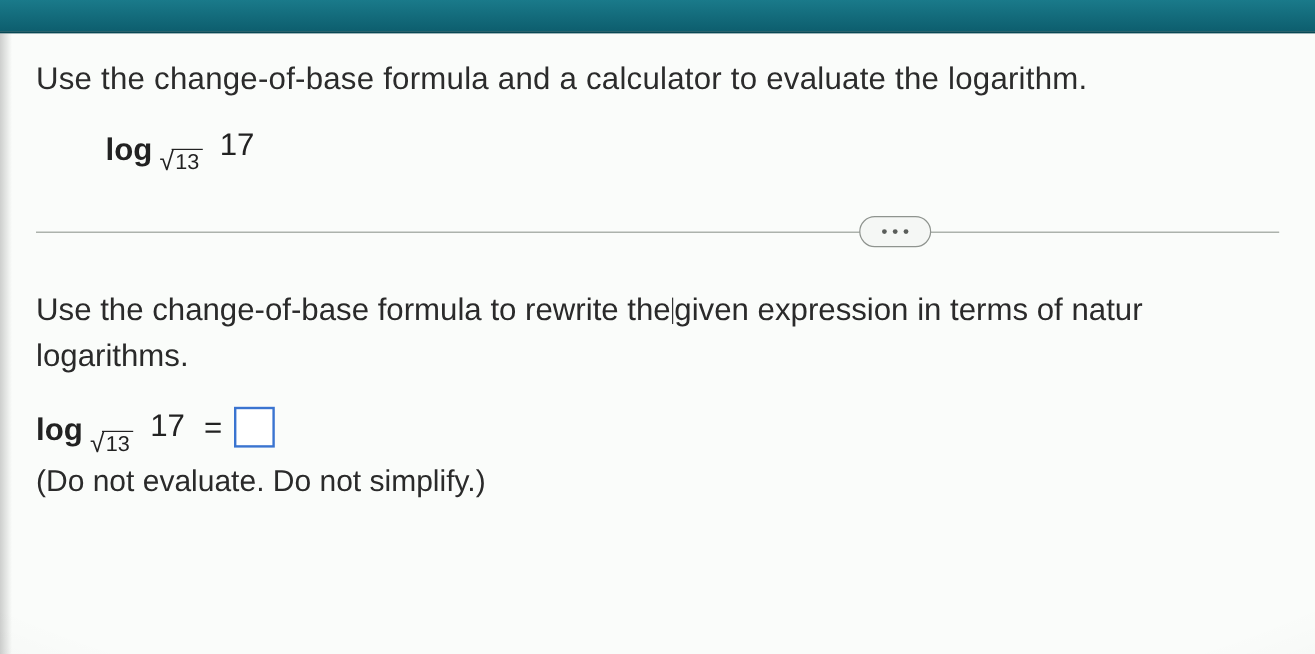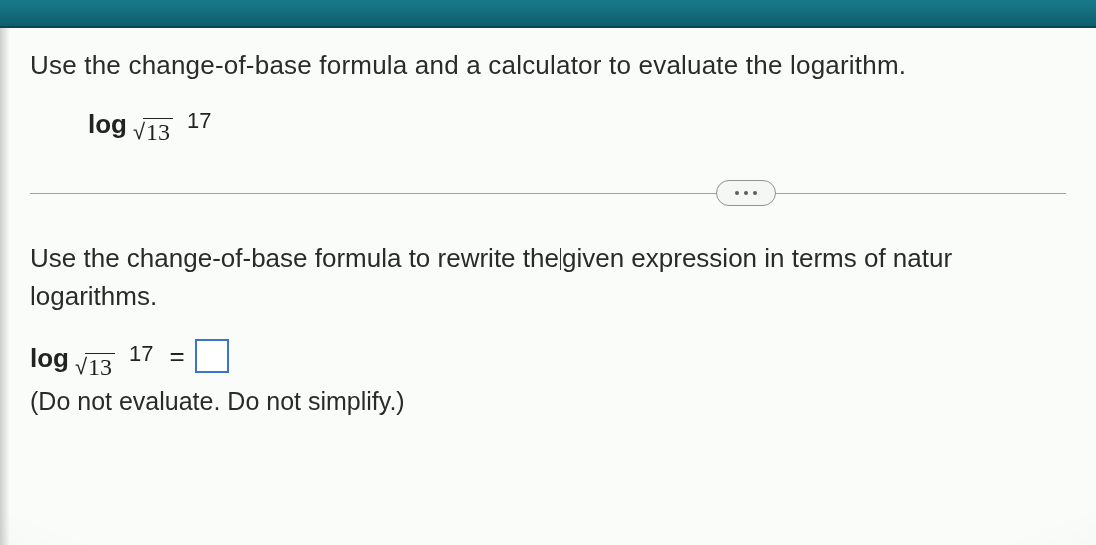--- a/index.html
+++ b/index.html
@@ -52,25 +52,24 @@
     display:flex; align-items:center;
   }
   .radical {
     display: inline-flex;
     align-items: center;
   }
   .surd { font-size: 22px; line-height: 1; margin-right: -2px; }
   .radicand {
     border-top: 1.5px solid #222;
     padding: 0 3px 0 3px;
-    font-size: 24px;
-    font-family: Liberation Serif, serif;
+    font-size: 18px;
   }
   .argument {
-    font-size: 22px;
+    font-size: 26px;
     margin-left: 14px;
     position:relative;
     top:-4px;
   }
   .divider-wrap {
     position: relative;
     height: 26px;
     margin-bottom: 34px;
   }
   .divider-line {

